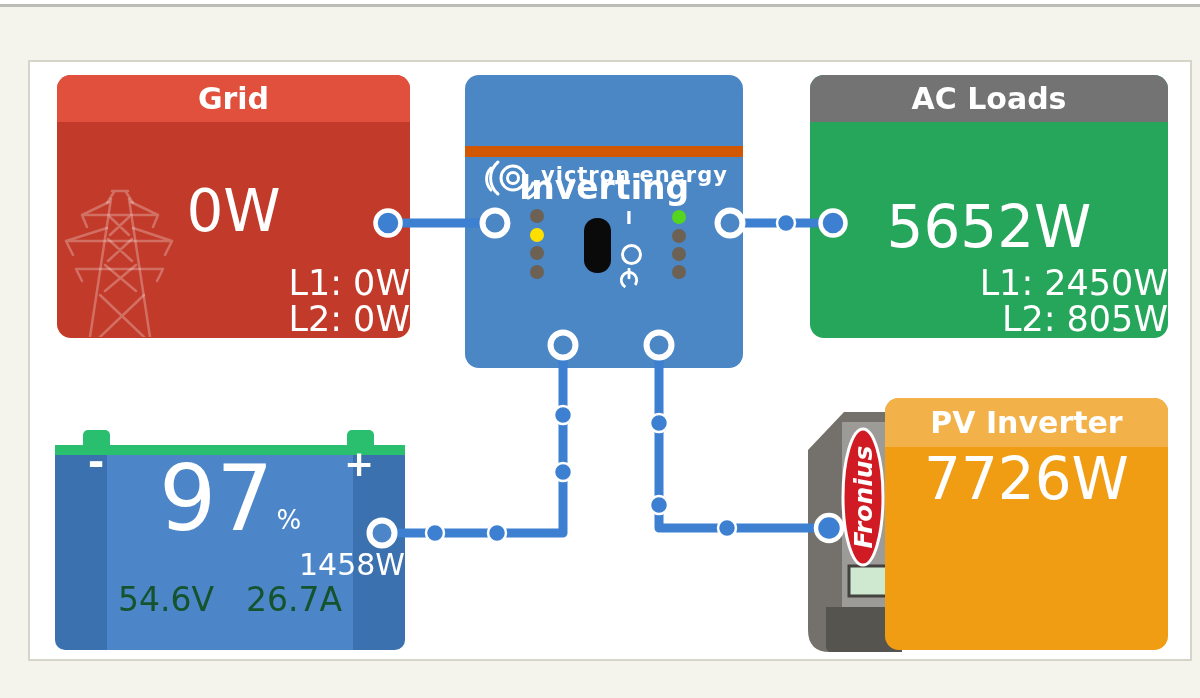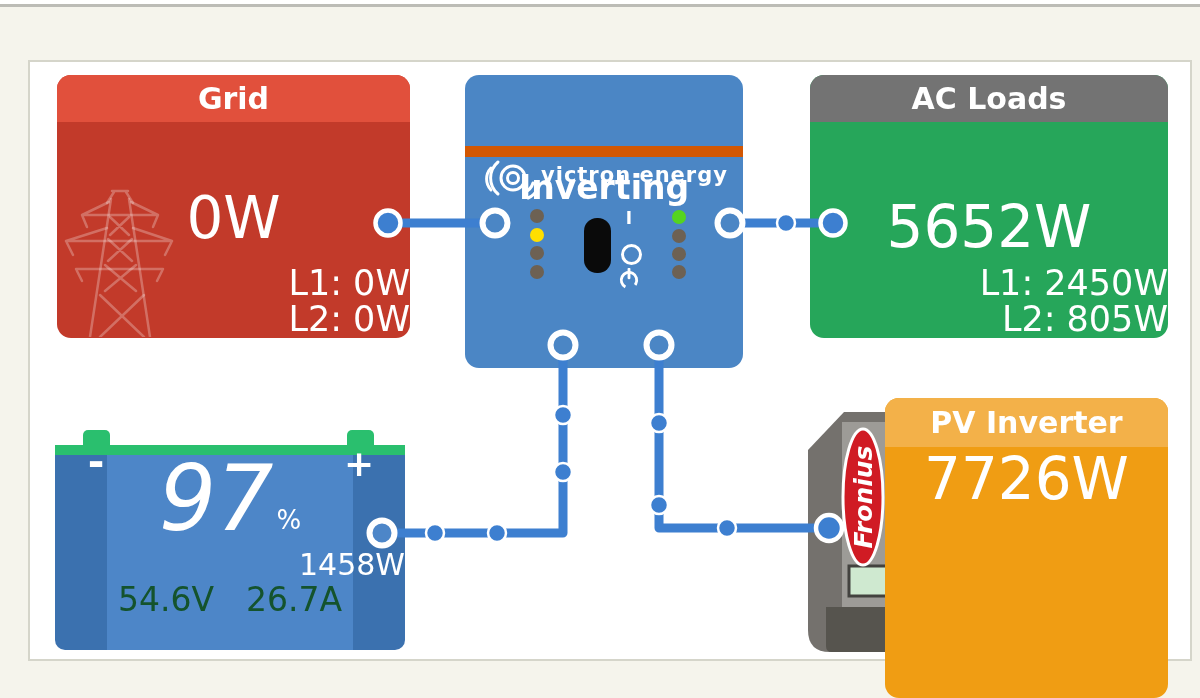--- a/index.html
+++ b/index.html
@@ -31,26 +31,26 @@
   
   .ac-tile{left:810px;top:75px;width:358px;height:263px;background:#26a65a;}
   .ac-header{background:#737373;}
   
   .bat-bar{position:absolute;left:55px;top:445px;width:350px;height:10px;background:#2abf6e;}
   .bat-cap{position:absolute;top:430px;width:27px;height:16px;background:#2abf6e;border-radius:5px 5px 0 0;}
   .bat-body{position:absolute;left:55px;top:455px;width:350px;height:195px;background:#3b71af;border-radius:0 0 10px 10px;}
   .bat-inner{position:absolute;left:52px;top:0;width:246px;height:195px;background:#4d86c8;}
   .bat-sign{position:absolute;color:#fff;font-weight:bold;}
   .soc-row{position:absolute;left:55px;top:450px;width:350px;height:95px;display:flex;align-items:flex-end;justify-content:center;color:#fff;}
-  .soc-num{font-size:90px;line-height:92px;font-style:italic;}
+  .soc-num{font-size:90px;line-height:92px;}
   .soc-pct{font-size:26px;line-height:26px;margin-bottom:12px;margin-left:3px;}
   .bat-power{position:absolute;left:55px;top:549px;width:350px;text-align:right;color:#fff;font-size:30px;line-height:32px;}
   .bat-va{position:absolute;left:55px;top:582px;width:350px;display:flex;justify-content:center;gap:32px;color:#14532d;font-size:33px;line-height:36px;}
   
-  .pv-tile{left:885px;top:398px;width:283px;height:300px;background:#f09d13;}
+  .pv-tile{left:885px;top:398px;width:283px;height:252px;background:#f09d13;}
   .pv-header{background:#f3b149;height:49px;}
   svg{display:block;}
   .overlay{position:absolute;left:0;top:0;pointer-events:none;}
 </style>
 </head>
 <body>
 
 <div class="stage">
   <div class="white-top"></div>
   <div class="hairline"></div>
@@ -63,21 +63,21 @@
     <svg class="abs" style="left:5px;top:112px;" width="112" height="150" viewBox="0 0 112 150">
       <g stroke="rgba(255,255,255,0.27)" stroke-width="2.5" fill="none" stroke-linecap="round">
         <path d="M50 4 H66 M52 5 L45 16 M64 5 L71 16"></path>
         <path d="M49 12 L28 150 M67 12 L88 150"></path>
         <path d="M48 30 L67 48 M67 30 L48 48 M46 52 L70 74 M70 52 L46 74 M43 78 L74 104 M74 78 L43 104 M38 108 L82 150 M82 108 L38 150"></path>
         <path d="M20 28 H96 M20 28 L25 40 M96 28 L91 40 M20 28 L47 15 M96 28 L69 15"></path>
         <path d="M4 54 H110 M4 54 L11 68 M110 54 L103 68 M4 54 L45 41 M110 54 L71 41"></path>
         <path d="M14 82 H101 M14 82 L20 94 M101 82 L95 94"></path>
       </g>
     </svg>
-    <div class="bigpower" style="top:111px;">0W</div>
+    <div class="bigpower" style="top:104px;">0W</div>
     <div class="plines" style="top:190px;">
       <div>L1: 0W</div>
       <div>L2: 0W</div>
       <div>L3: 0W</div>
     </div>
   </div>
 
   <div class="tile ac-tile">
     <div class="tile-header ac-header">
       <span>AC Loads</span>

